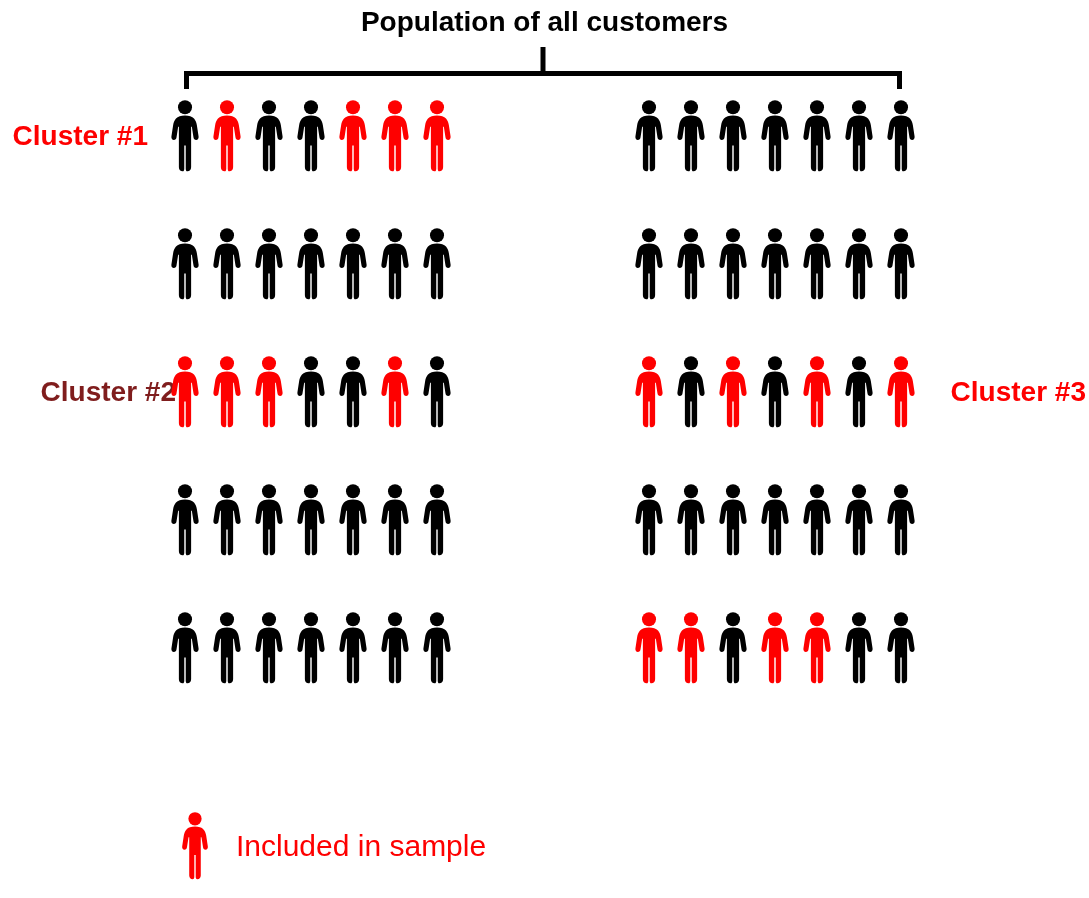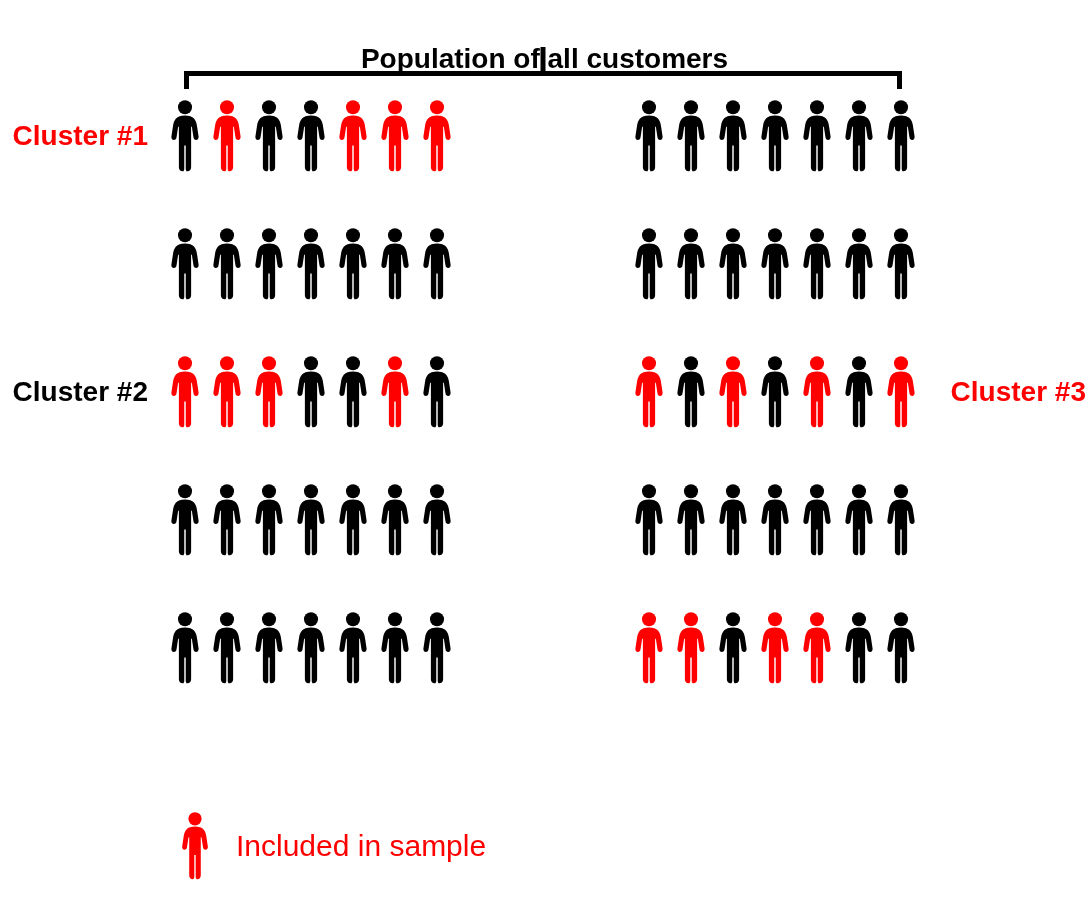--- a/index.html
+++ b/index.html
@@ -30,21 +30,21 @@
   .person svg{width:38px;height:72px;display:block;}
   .legend{position:absolute;left:178px;top:804px;display:flex;align-items:center;gap:24px;}
   .legend .legend-icon svg{width:34px;height:84px;display:block;}
   .legend-label{font-weight:normal;font-size:30px;white-space:nowrap;}
 </style>
 </head>
 <body>
 
 <div class="canvas">
 
-  <div class="title" style="color: rgb(0, 0, 0); margin-top: 37px;">Population of all customers</div>
+  <div class="title" style="color: rgb(0, 0, 0);">Population of all customers</div>
 
   <svg class="bracket" viewBox="0 0 718 46" aria-hidden="true">
     <g id="bracket-lines" stroke="#000000" stroke-width="5" fill="none">
       <line x1="359" y1="2" x2="359" y2="28.5"></line>
       <line x1="2.5" y1="28.5" x2="715.5" y2="28.5"></line>
       <line x1="2.5" y1="26" x2="2.5" y2="44"></line>
       <line x1="715.5" y1="26" x2="715.5" y2="44"></line>
     </g>
   </svg>
 
@@ -227,21 +227,21 @@
           <span class="person">
             <svg viewBox="0 0 40 80" xmlns="http://www.w3.org/2000/svg">
               <circle cx="20" cy="8" r="7.8" fill="#000000"></circle>
               <path fill="#000000" d="M20 17.2 C15.6 17.2 12 18.3 10 20.6 C8.3 22.5 7.3 25 6.8 28 L4.9 40.6 C4.6 42.8 5.8 44.4 7.6 44.4 C9.3 44.4 10.3 43.3 10.6 41.3 L12.4 29.6 L13.2 29.6 L13.2 74.6 C13.2 77.3 15 79.2 17.2 79.2 C18.9 79.2 19.2 77.6 19.2 76 L19.2 50.5 L20.8 50.5 L20.8 76 C20.8 77.6 21.1 79.2 22.8 79.2 C25 79.2 26.8 77.3 26.8 74.6 L26.8 29.6 L27.6 29.6 L29.4 41.3 C29.7 43.3 30.7 44.4 32.4 44.4 C34.2 44.4 35.4 42.8 35.1 40.6 L33.2 28 C32.7 25 31.7 22.5 30 20.6 C28 18.3 24.4 17.2 20 17.2 Z"></path>
             </svg>
           </span>
         </div>
         <div class="cluster-label right" style="color: rgb(254, 0, 0);"></div>
       </div>
       <div class="row" style="top: 356px;">
-        <div class="cluster-label left" style="color: #000000;">Cluster #2</div>
+        <div class="cluster-label left" style="color: #7f1d1d; margin-left: 28px;">Cluster #2</div>
         <div class="persons left">
           <span class="person">
             <svg viewBox="0 0 40 80" xmlns="http://www.w3.org/2000/svg">
               <circle cx="20" cy="8" r="7.8" fill="#fe0000"></circle>
               <path fill="#fe0000" d="M20 17.2 C15.6 17.2 12 18.3 10 20.6 C8.3 22.5 7.3 25 6.8 28 L4.9 40.6 C4.6 42.8 5.8 44.4 7.6 44.4 C9.3 44.4 10.3 43.3 10.6 41.3 L12.4 29.6 L13.2 29.6 L13.2 74.6 C13.2 77.3 15 79.2 17.2 79.2 C18.9 79.2 19.2 77.6 19.2 76 L19.2 50.5 L20.8 50.5 L20.8 76 C20.8 77.6 21.1 79.2 22.8 79.2 C25 79.2 26.8 77.3 26.8 74.6 L26.8 29.6 L27.6 29.6 L29.4 41.3 C29.7 43.3 30.7 44.4 32.4 44.4 C34.2 44.4 35.4 42.8 35.1 40.6 L33.2 28 C32.7 25 31.7 22.5 30 20.6 C28 18.3 24.4 17.2 20 17.2 Z"></path>
             </svg>
           </span>
           <span class="person">
             <svg viewBox="0 0 40 80" xmlns="http://www.w3.org/2000/svg">
               <circle cx="20" cy="8" r="7.8" fill="#fe0000"></circle>

